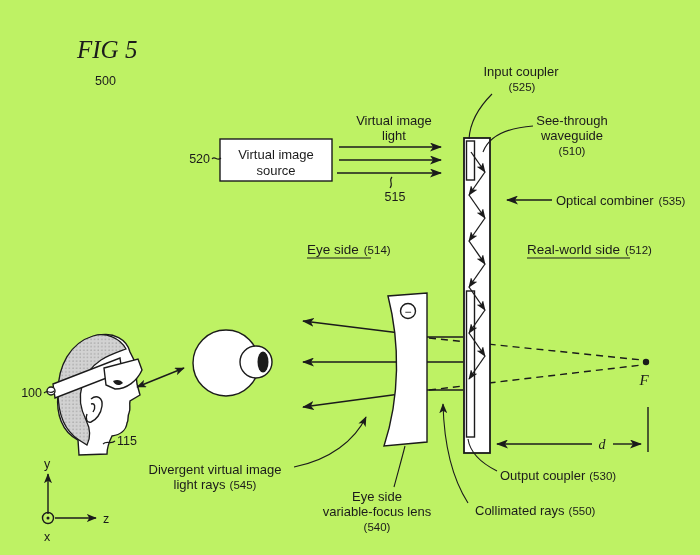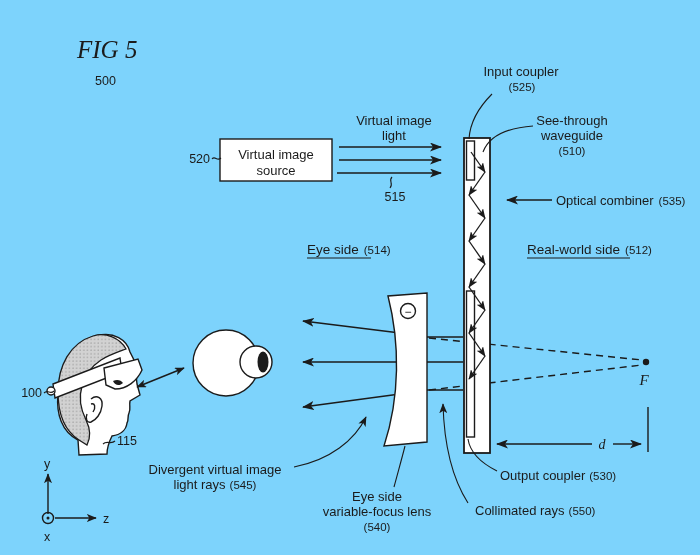--- a/index.html
+++ b/index.html
@@ -1,16 +1,16 @@
 <!DOCTYPE html>
 <html><head>
 <meta charset="utf-8">
 <style>
   html,body{margin:0;padding:0;background:#ffffff;width:700px;height:555px;overflow:hidden;}
-  .stage{position:relative;width:700px;height:555px;background:#7dd3fc;}
+  .stage{position:relative;width:700px;height:555px;background:#bef264;}
   svg{position:absolute;left:0;top:0;}
   text{font-family:"Liberation Sans", sans-serif;fill:#1b1b1b;}
   .lbl{font-size:13px;}
   .ref{font-size:11.5px;}
   .num{font-size:12.5px;}
   .figtitle{font-family:"Liberation Serif", serif;font-style:italic;font-size:25px;}
   .mathit{font-family:"Liberation Serif", serif;font-style:italic;font-size:15px;}
   .ink{stroke:#1b1b1b;fill:none;stroke-width:1.4;}
   .thick{stroke-width:1.8;}
   .thin{stroke-width:1.1;}

